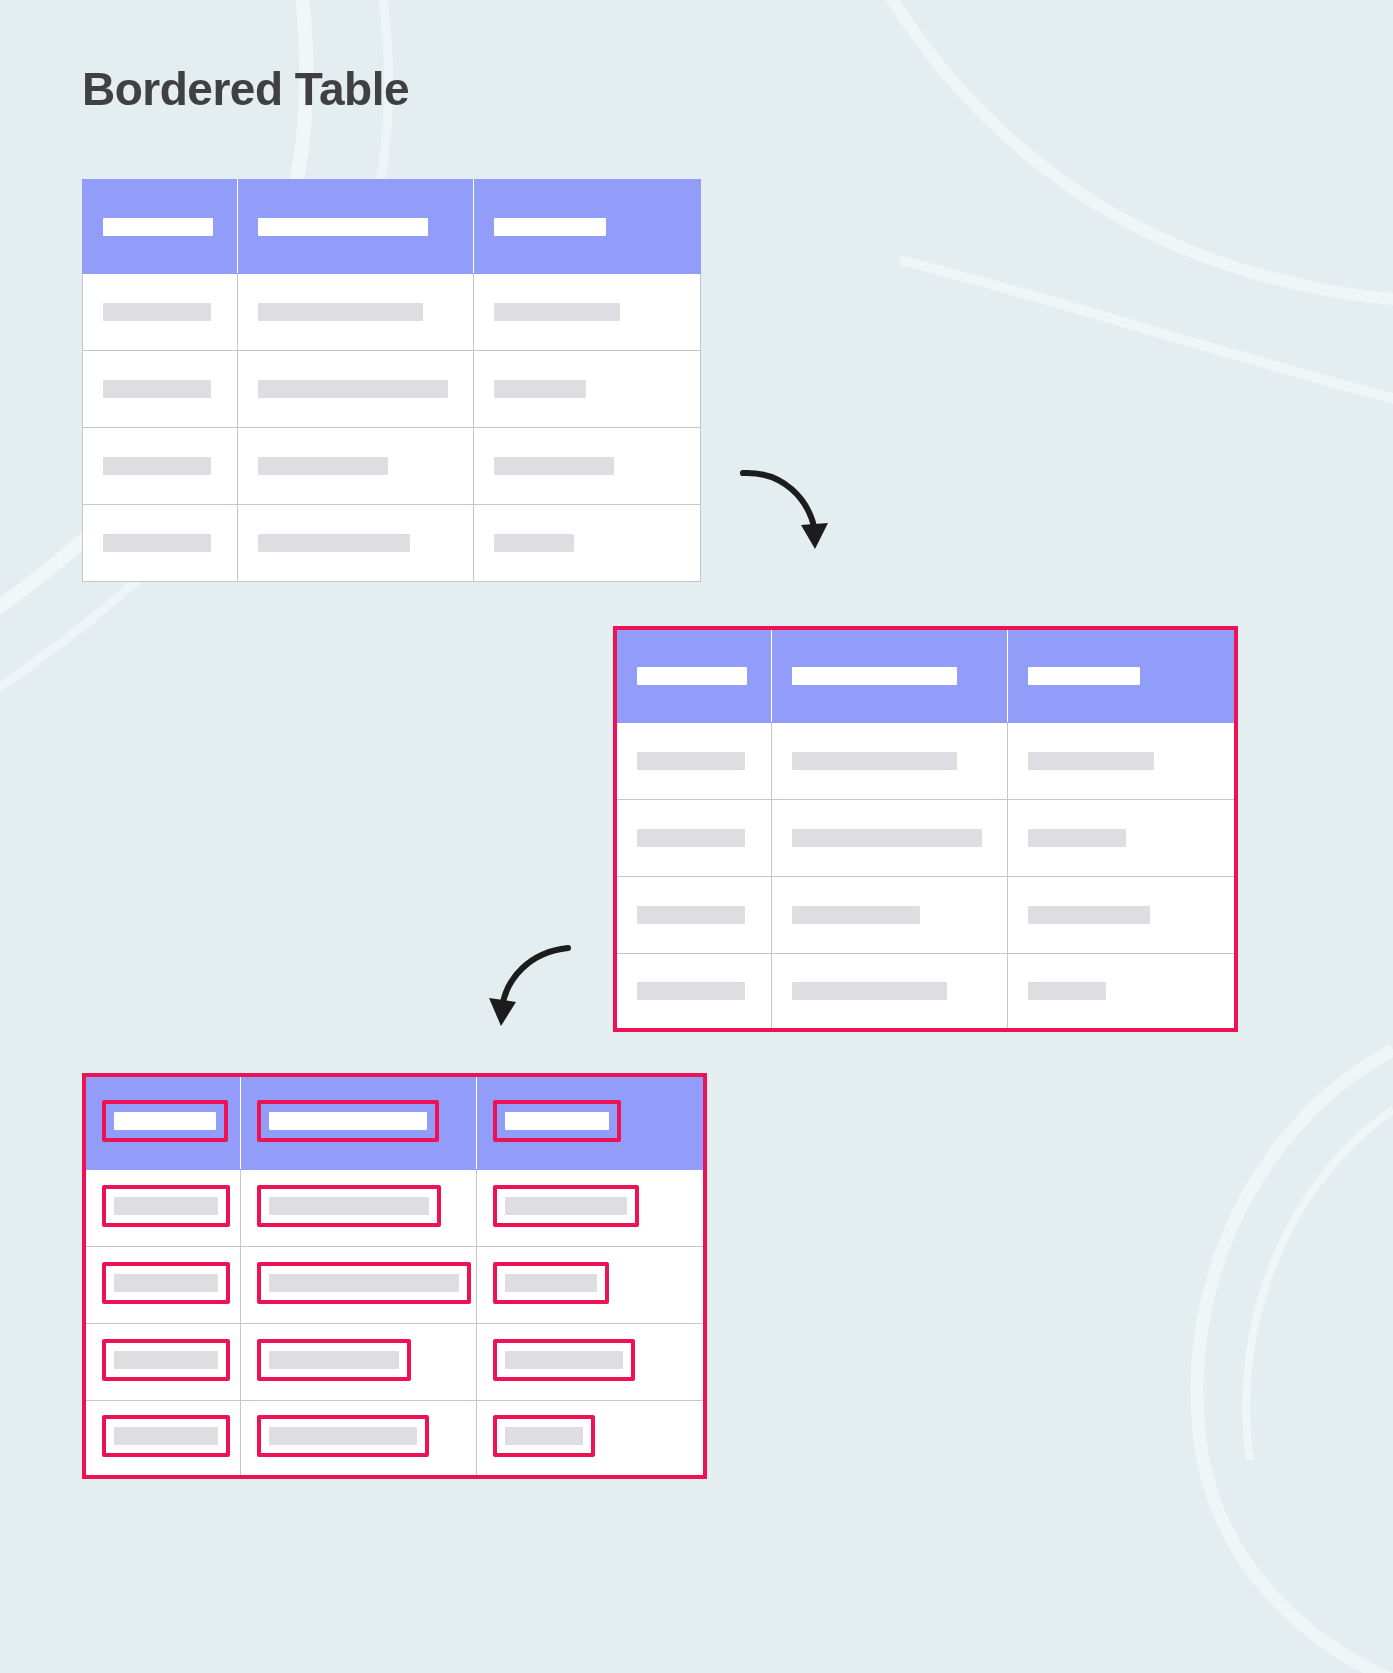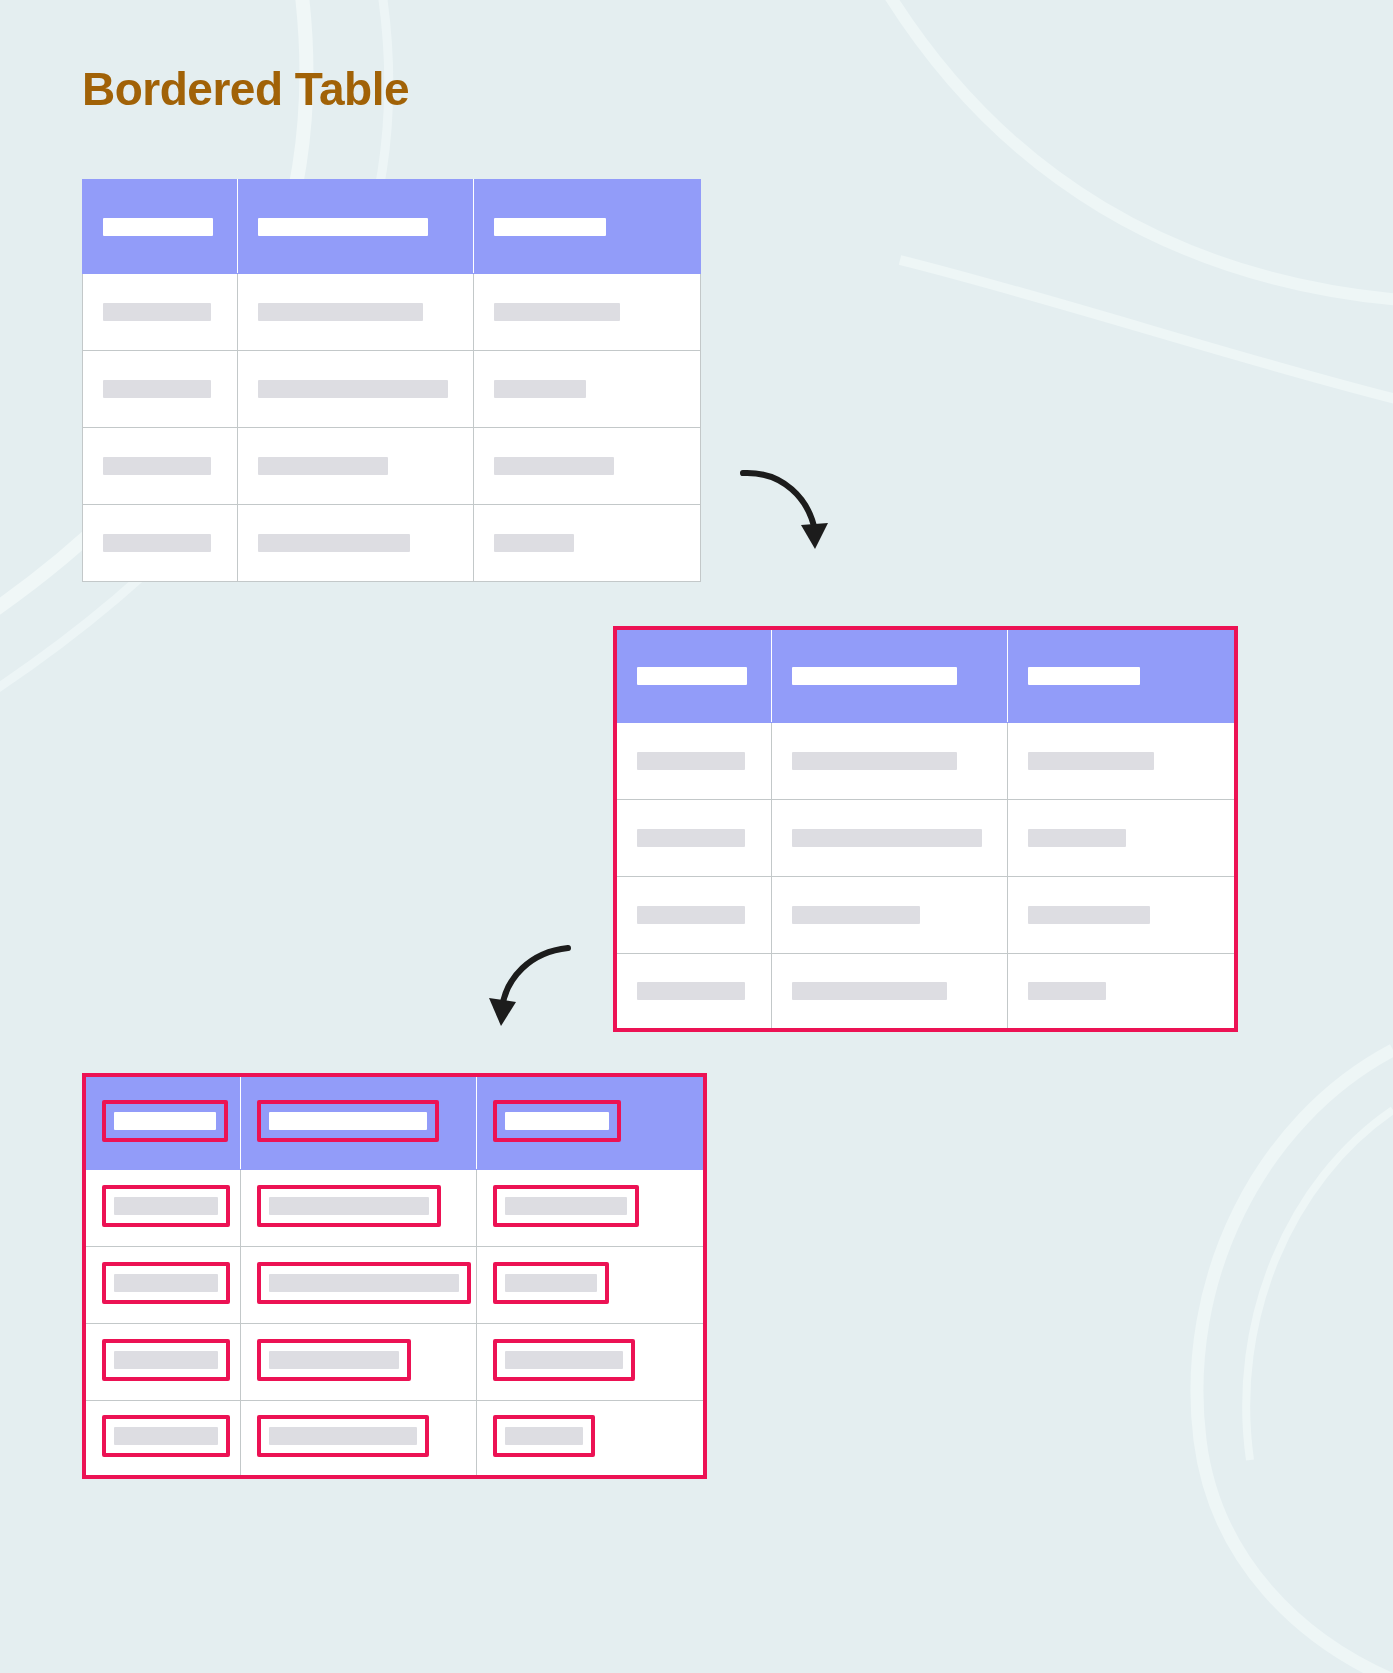--- a/index.html
+++ b/index.html
@@ -120,21 +120,21 @@
 
 <svg id="bg-decor" viewBox="0 0 1393 1673" preserveAspectRatio="none">
   <path d="M 300 -20 C 330 200 260 430 -20 620" fill="none" stroke="#f0f7f7" stroke-width="14"></path>
   <path d="M 380 -20 C 420 220 330 470 -20 700" fill="none" stroke="#edf5f6" stroke-width="9"></path>
   <path d="M 880 -20 C 1000 180 1180 280 1400 300" fill="none" stroke="#eef6f6" stroke-width="12"></path>
   <path d="M 900 260 C 1060 300 1240 360 1400 400" fill="none" stroke="#eef6f6" stroke-width="10"></path>
   <path d="M 1393 1050 C 1260 1120 1180 1280 1200 1440 C 1215 1560 1300 1640 1393 1680" fill="none" stroke="#eef6f6" stroke-width="13"></path>
   <path d="M 1393 1110 C 1290 1180 1230 1320 1250 1460" fill="none" stroke="#eef6f6" stroke-width="8"></path>
 </svg>
 
-<div id="page-title" style="color: #a16207;">Bordered Table</div>
+<div id="page-title" style="color: #404040;">Bordered Table</div>
 
 <table class="sk-table" id="table-plain">
   <thead>
     <tr class="hrow">
       <td class="col-a" style="background: rgb(146, 156, 249);">
         <span class="cellwrap">
           <span class="bar" style="width: 110px; background: rgb(255, 255, 255);"></span>
         </span>
       </td>
       <td class="col-b" style="background: rgb(146, 156, 249);">

